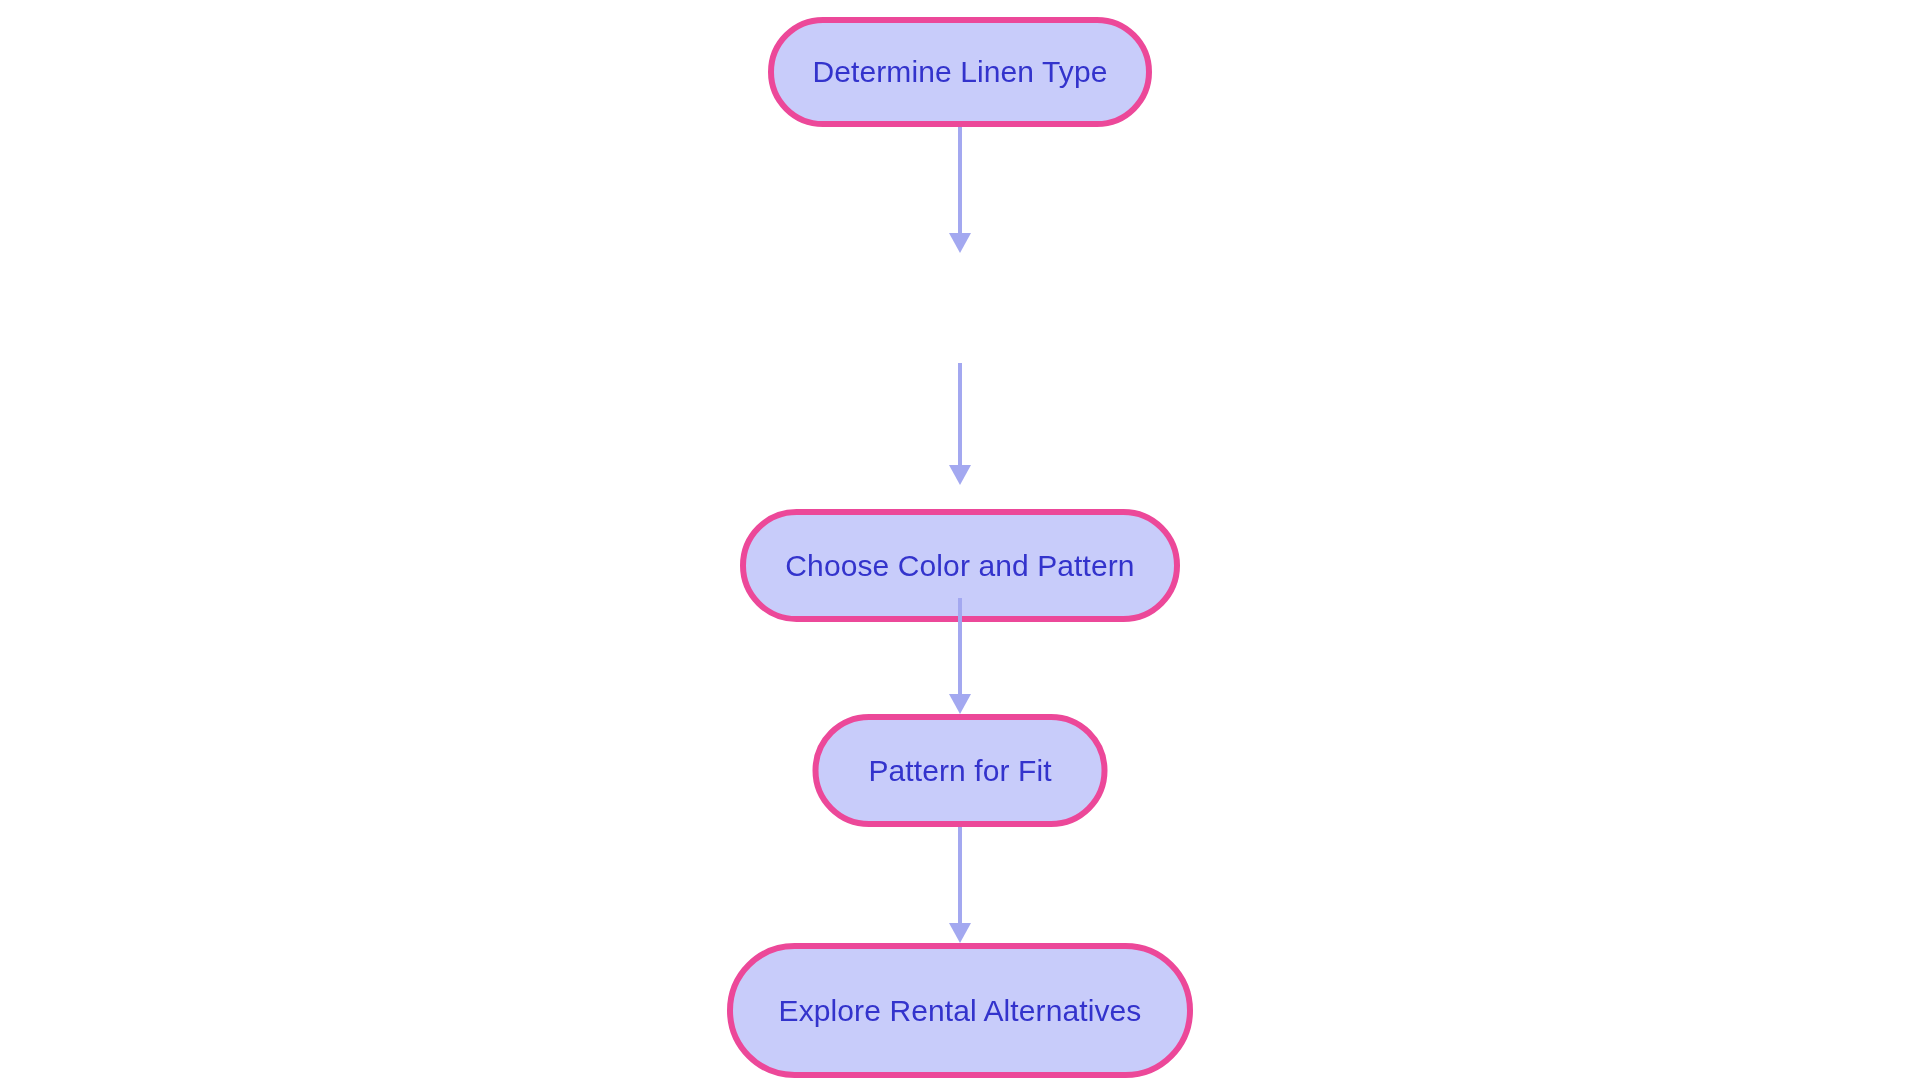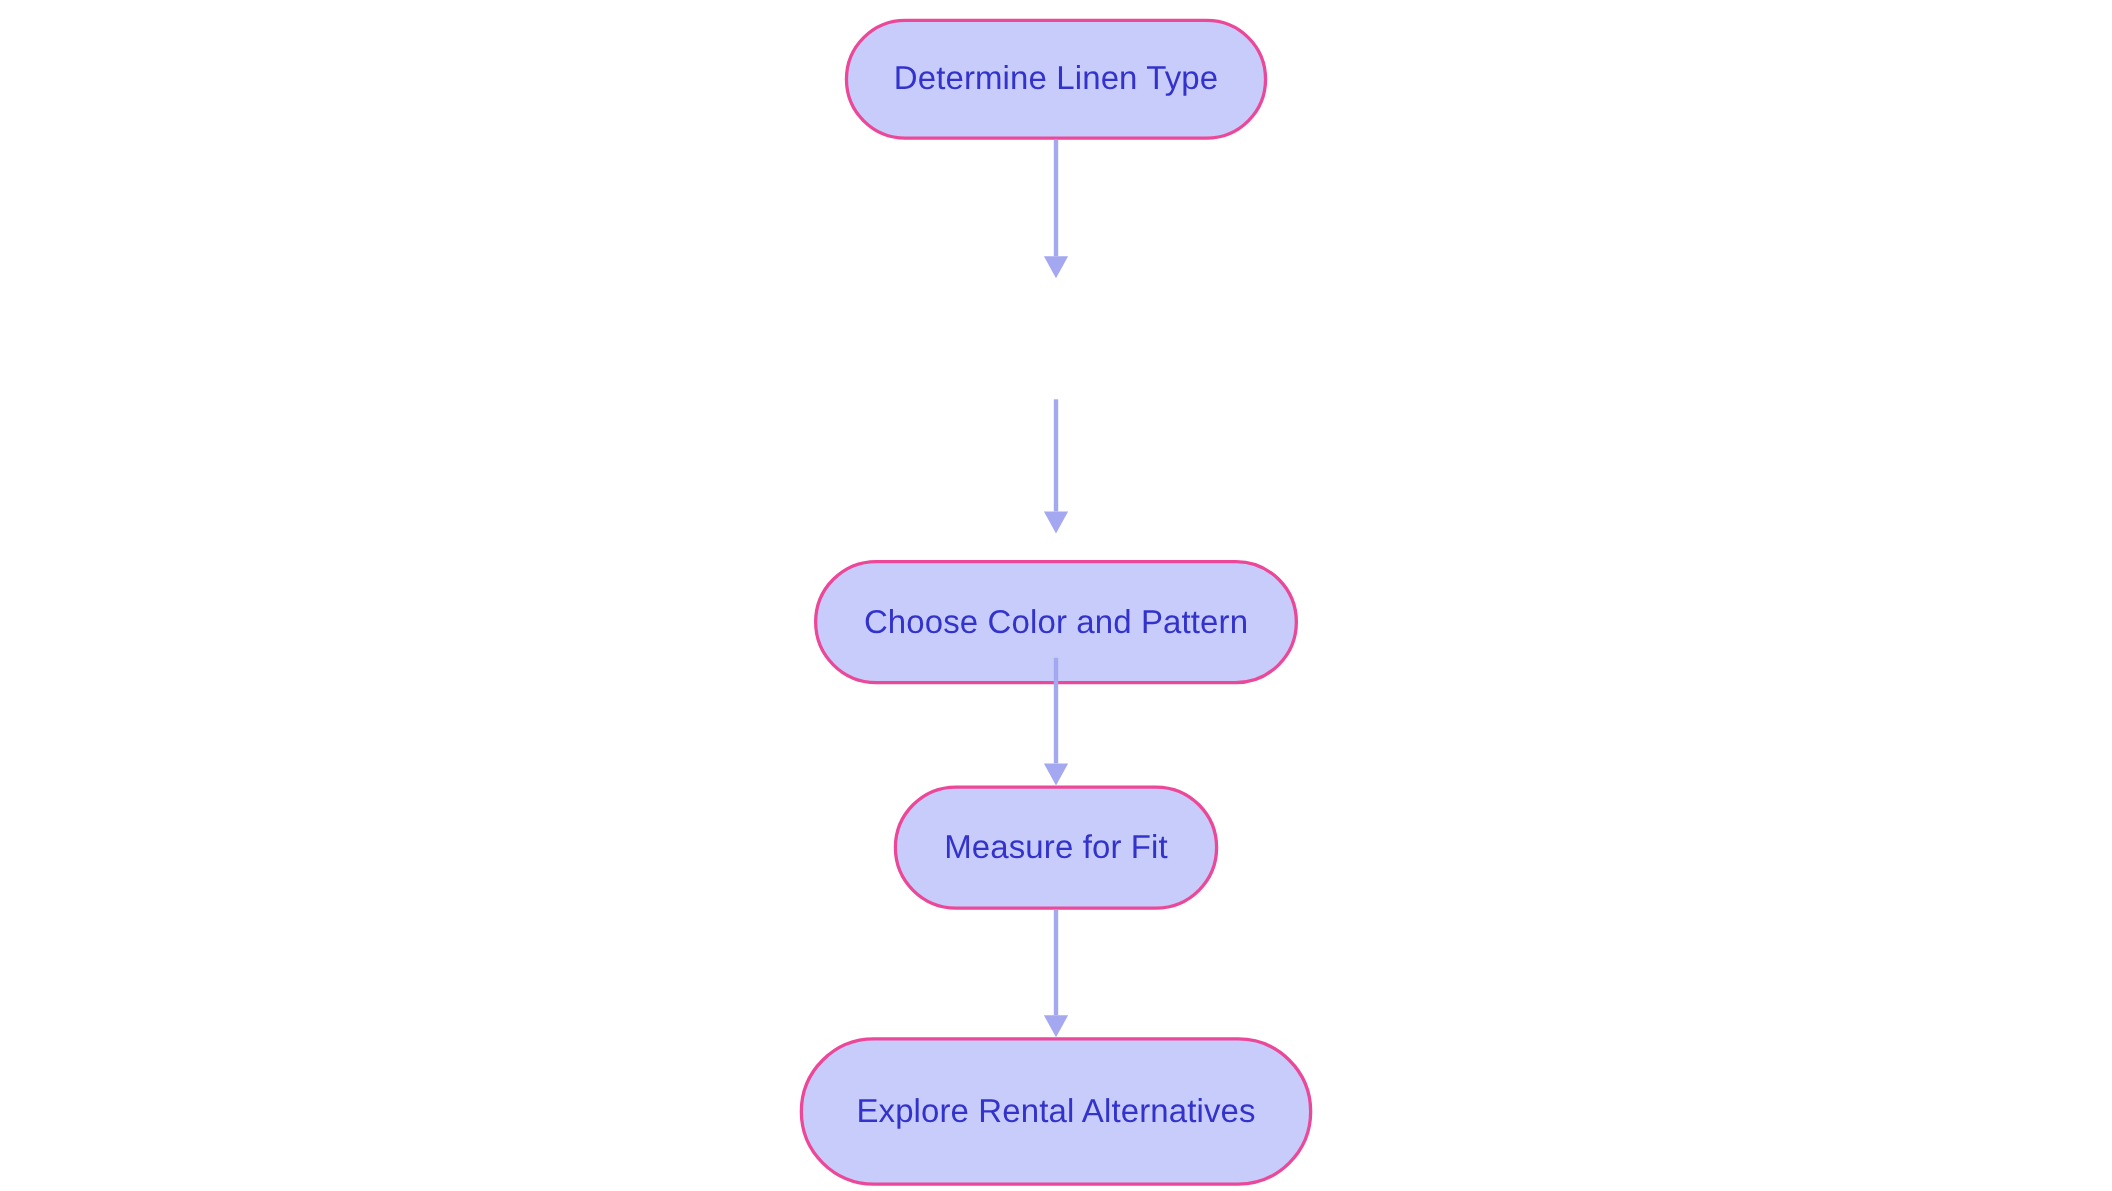--- a/index.html
+++ b/index.html
@@ -22,21 +22,21 @@
     background: #ffffff;
   }
 
   .flow-node {
     position: absolute;
     box-sizing: border-box;
     display: flex;
     align-items: center;
     justify-content: center;
     background: #c8ccfa;
-    border: 3px solid #ec4899;
+    border: 6px solid #ec4899;
     border-radius: 9999px;
     transform: translateX(-50%);
   }
 
   .flow-node-label {
     color: #3333cc;
     font-family: "Liberation Sans", sans-serif;
     font-size: 30px;
     font-weight: 400;
     line-height: 1;
@@ -95,21 +95,21 @@
   <div class="flow-node" style="left:960px; top:485px; width:440px; height:113px;margin-top:24px;">
     <span class="flow-node-label">Choose Color and Pattern</span>
   </div>
 
   <div class="flow-edge" style="left:960px; top:598px; width:22px; height:116px;">
     <div class="flow-edge-line" style="height:96px;"></div>
     <div class="flow-edge-arrowhead"></div>
   </div>
 
   <div class="flow-node" style="left:960px; top:714px; width:295px; height:113px;">
-    <span class="flow-node-label">Measure for Fit</span>
+    <span class="flow-node-label">Pattern for Fit</span>
   </div>
 
   <div class="flow-edge" style="left:960px; top:827px; width:22px; height:116px;">
     <div class="flow-edge-line" style="height:96px;"></div>
     <div class="flow-edge-arrowhead"></div>
   </div>
 
   <div class="flow-node" style="left:960px; top:943px; width:466px; height:135px;">
     <span class="flow-node-label">Explore Rental Alternatives</span>
   </div>

